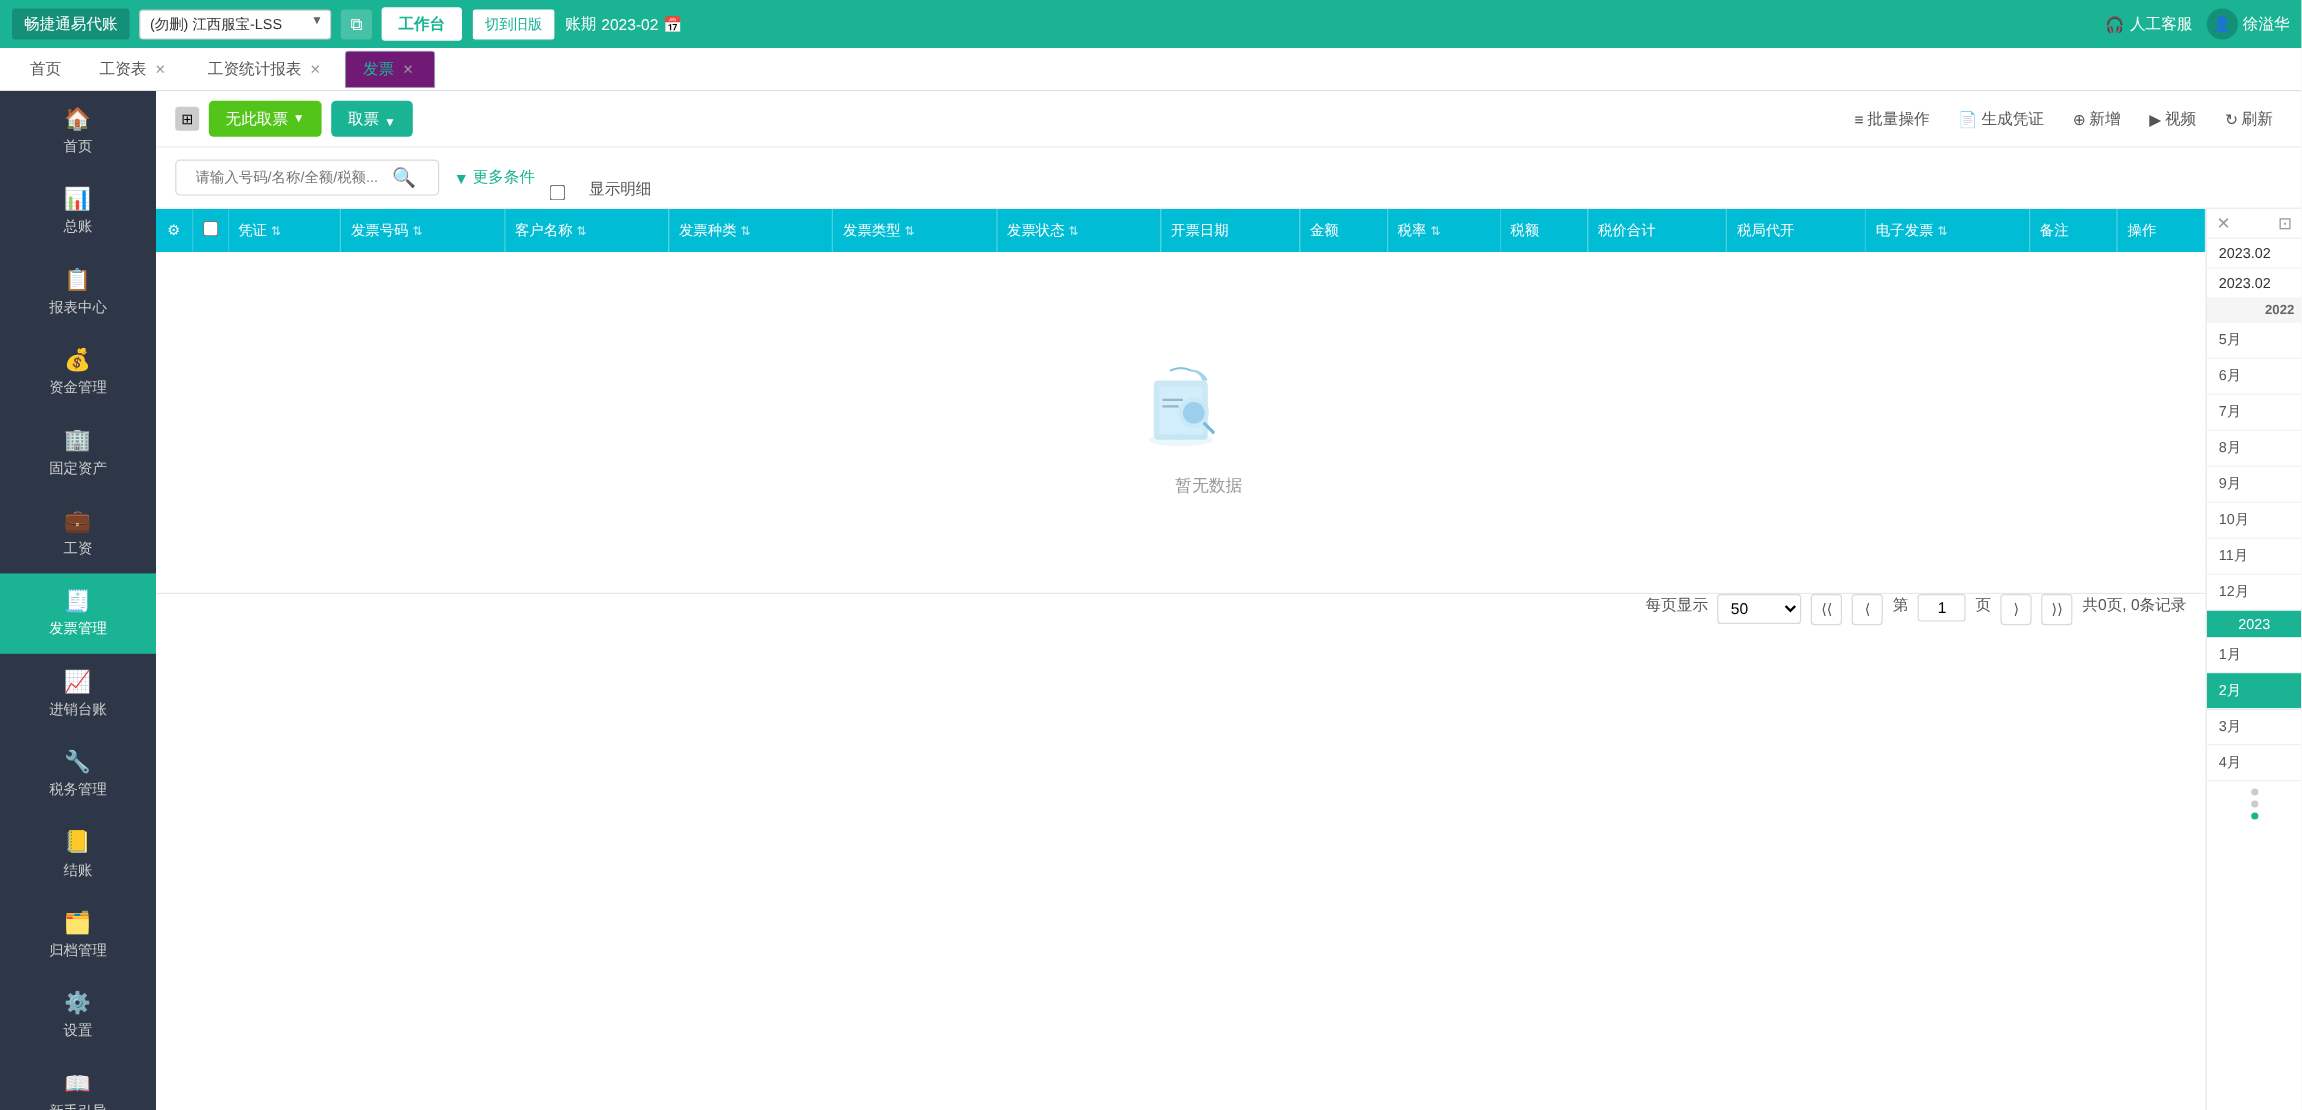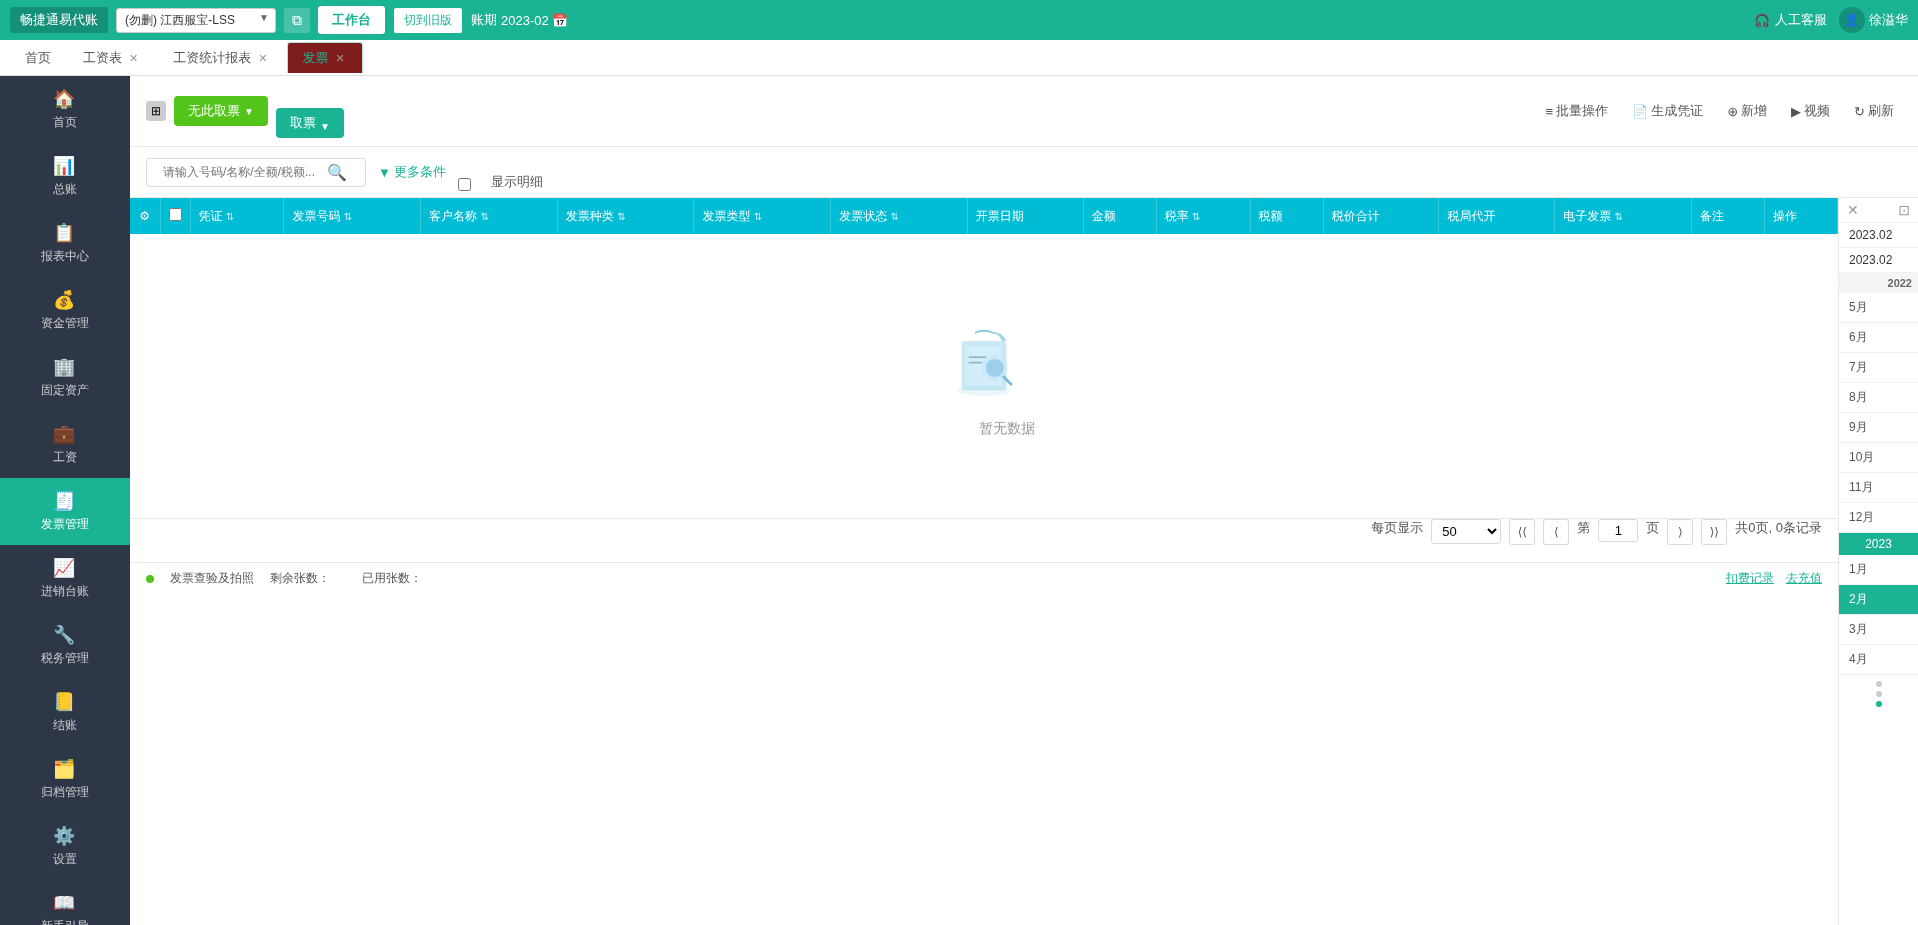--- a/index.html
+++ b/index.html
@@ -111,21 +111,21 @@
       color: #555;
       cursor: pointer;
       border-radius: 3px 3px 0 0;
       display: flex;
       align-items: center;
       gap: 4px;
       border: 1px solid transparent;
       border-bottom: none;
     }
     .tab-item.active {
-      background: #7f1d1d;
+      background: #701a75;
       color: #1ab394;
       border-color: #b2dfdb;
     }
     .tab-close {
       font-size: 11px;
       color: #999;
       cursor: pointer;
       padding: 1px 3px;
       border-radius: 2px;
     }
@@ -218,21 +218,21 @@
       display: flex; align-items: center; gap: 4px;
     }
     .btn-teal {
       background: #1ab394;
       color: #fff;
       border: none;
       border-radius: 4px;
       padding: 6px 14px;
       font-size: 13px;
       cursor: pointer;
-      display: flex; align-items: flex-end; gap: 4px; margin-top: 24px;
+      display: flex; align-items: flex-end; gap: 4px;
     }
     .btn-text {
       background: none;
       border: none;
       color: #555;
       font-size: 13px;
       cursor: pointer;
       display: flex; align-items: center; gap: 3px;
       padding: 5px 8px;
     }
@@ -695,32 +695,20 @@
           <button class="pagination-btn">⟨⟨</button>
           <button class="pagination-btn">⟨</button>
           <span>第</span>
           <input class="pagination-input" type="text" value="1" style="">
           <span>页</span>
           <button class="pagination-btn">⟩</button>
           <button class="pagination-btn">⟩⟩</button>
           <span>共0页, 0条记录</span>
         </div>
 
-        <div class="status-bar">
-          <span class="status-indicator"></span>
-          <span>发票查验及拍照</span>
-          <span>剩余张数：</span>
-          <span></span>
-          <span>已用张数：</span>
-          <span></span>
-          <div style="margin-left:auto;display:flex;gap:12px;">
-            <span class="status-link">扣费记录</span>
-            <span class="status-link">去充值</span>
-          </div>
-        </div>
       </div>
 
       <div class="date-panel">
         <div class="date-top-controls">
           <span class="date-close-btn">✕</span>
           <span class="date-expand-btn">⊡</span>
         </div>
         <div class="date-row-item">2023.02</div>
         <div class="date-row-item">2023.02</div>
         <div class="date-year">2022</div>

